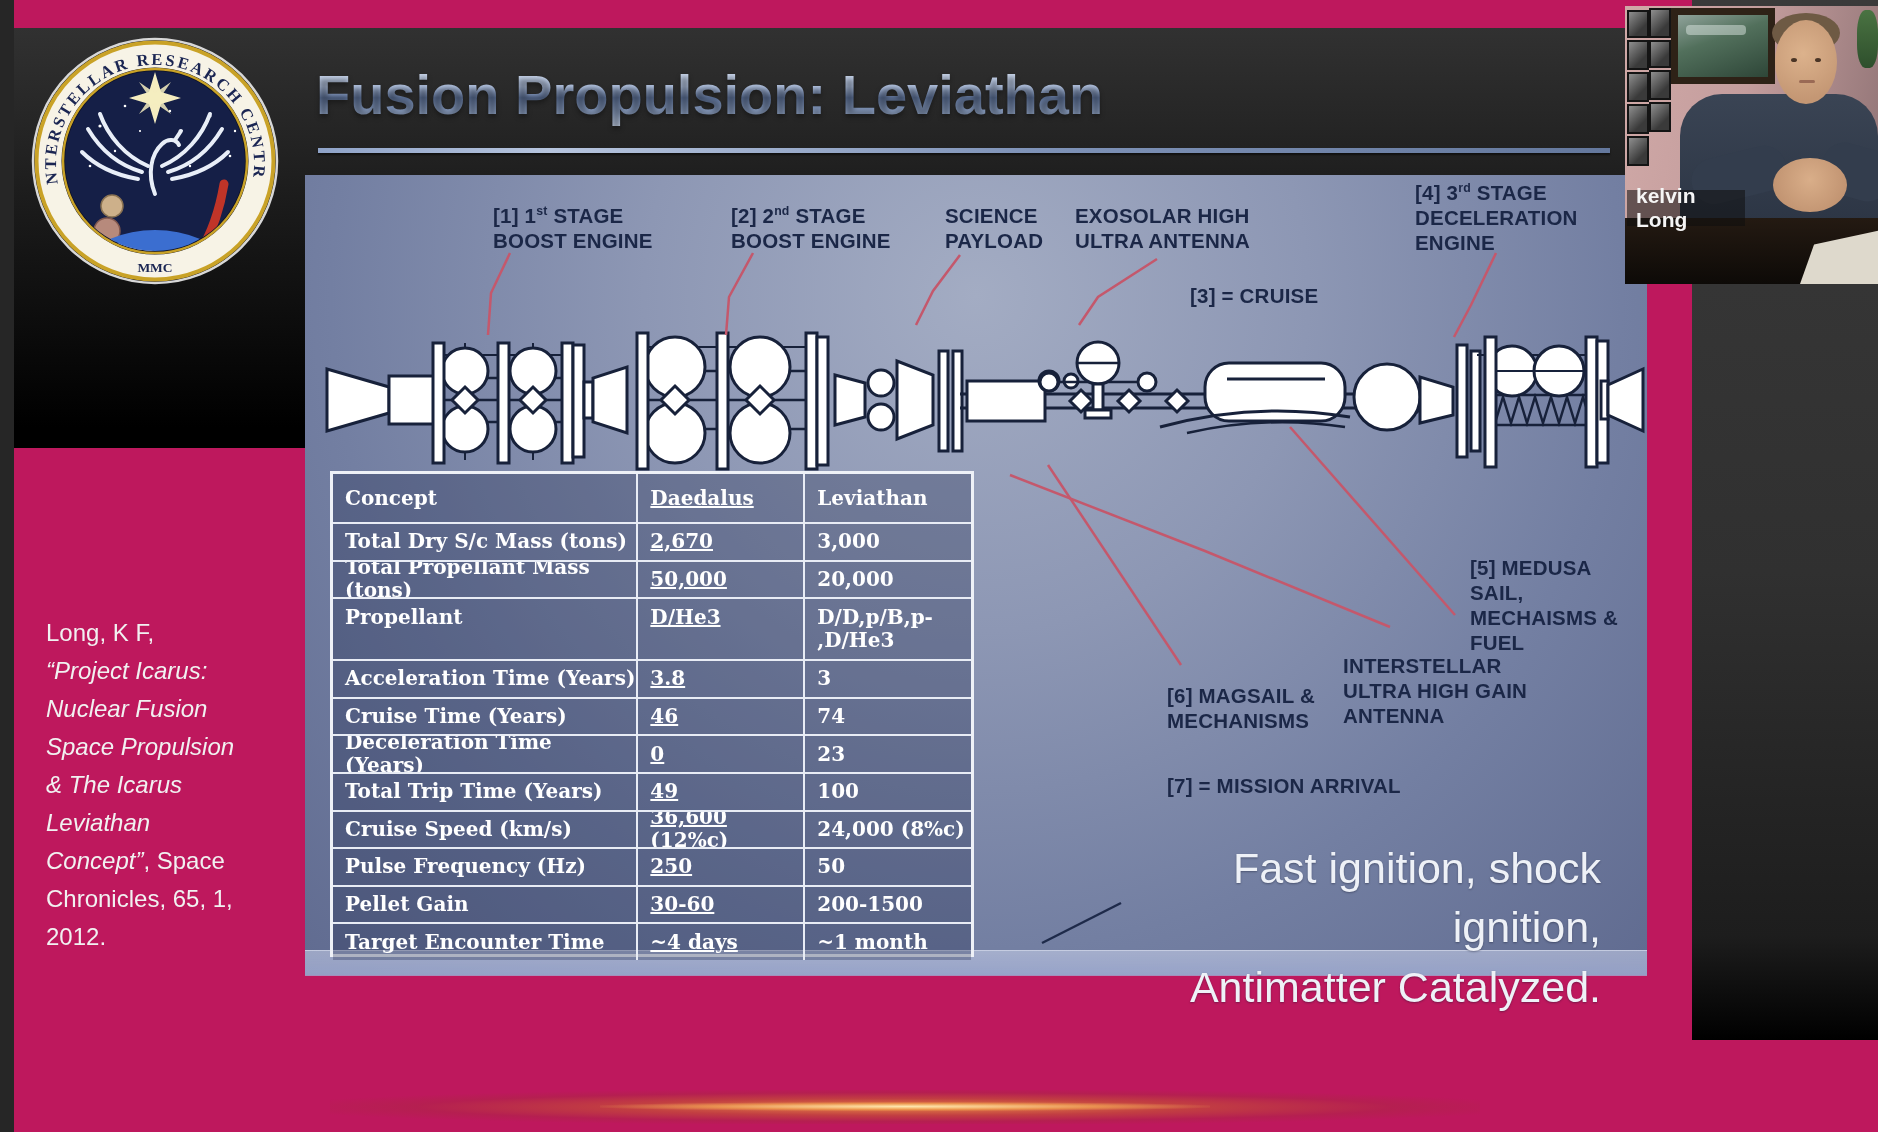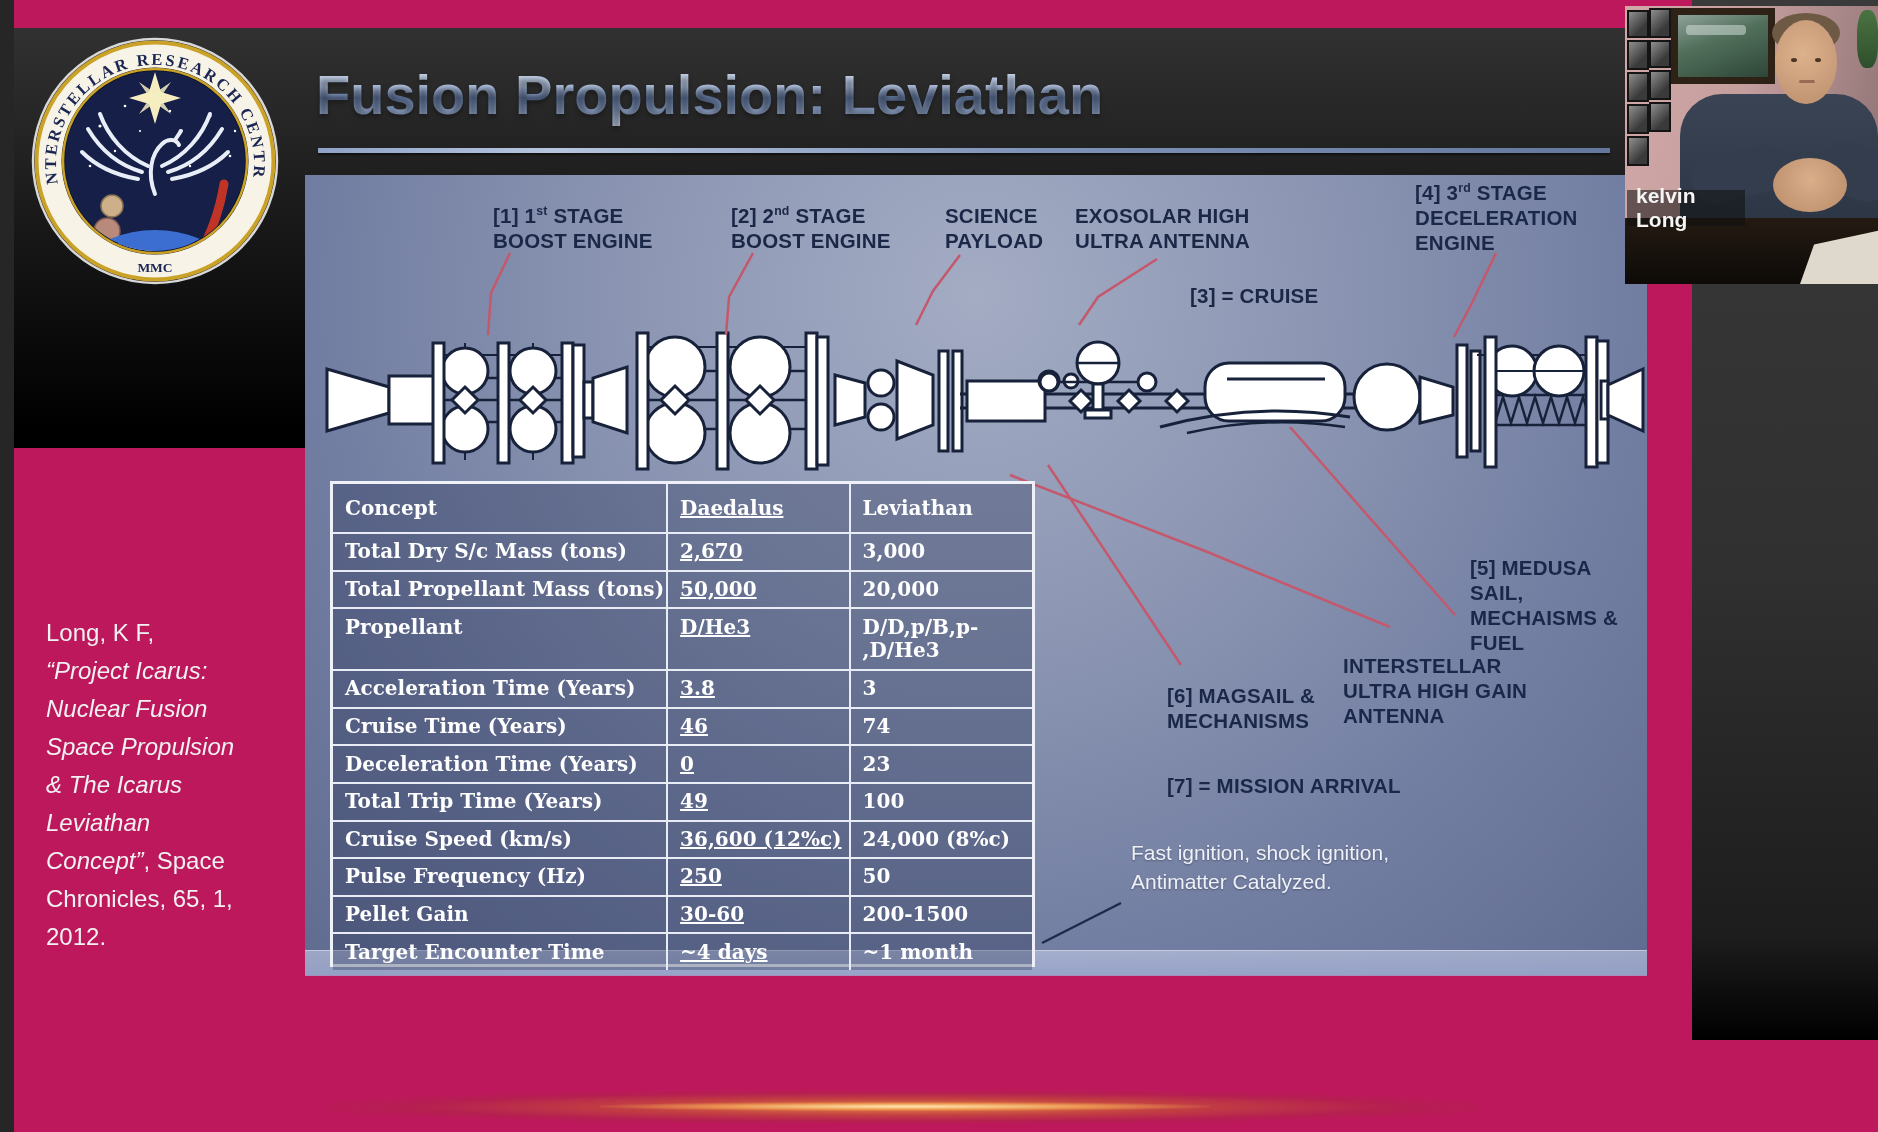--- a/index.html
+++ b/index.html
@@ -30,25 +30,25 @@
   
   #slide{left:305px;top:175px;width:1342px;height:800px;
          background:radial-gradient(ellipse at 50% 15%,#a3acc3 0%,#8d97b4 35%,#737fa2 68%,#606b90 100%);}
   #slide-bottom-strip{left:0;top:775px;width:1342px;height:25px;
          background:linear-gradient(180deg,rgba(205,213,238,.55),rgba(160,172,210,.8));
          border-top:1px solid rgba(255,255,255,.45);}
   #schematic-svg{left:0;top:0;width:1342px;height:800px;z-index:1;}
 
   .dlabel{z-index:2;font-size:20.5px;font-weight:bold;color:#1b2747;line-height:1.22;letter-spacing:.2px;}
   .dlabel sup{font-size:60%;vertical-align:super;}
-  #ignition-note{z-index:2;left:826px;top:664px;width:470px;font-size:21px;font-weight:normal;
-                 color:#eef1f7;line-height:1.38;white-space:pre-line;text-shadow:0 1px 2px rgba(20,25,45,.4);}
-
-  
-  #comparison-table{left:25px;top:306px;width:705px;height:486px;z-index:3;
+  #ignition-note{z-index:2;left:826px;top:664px;width:470px;font-size:43px;font-weight:normal;
+                 color:#eef1f7;line-height:1.38;white-space:pre-line;text-shadow:0 1px 2px rgba(20,25,45,.4);text-align:right;}
+
+  
+  #comparison-table{left:25px;top:296px;width:644px;height:486px;z-index:3;
                     border:3px solid #eef1f7;box-sizing:border-box;
                     font-family:"DejaVu Serif",serif;font-weight:bold;color:#fff;}
   .trow{display:flex;height:37.6px;border-top:2px solid #e8ecf5;box-sizing:border-box;
         background:rgba(26,36,72,0.30);}
   .trow.first{border-top:none;}
   .trow.header{height:48px;}
   .trow.tall{height:62px;}
   .tcell{display:flex;align-items:center;box-sizing:border-box;font-size:20px;
          padding-left:12px;white-space:pre-line;line-height:1.15;overflow:hidden;}
   .trow.tall .tcell{align-items:flex-start;padding-top:7px;}

